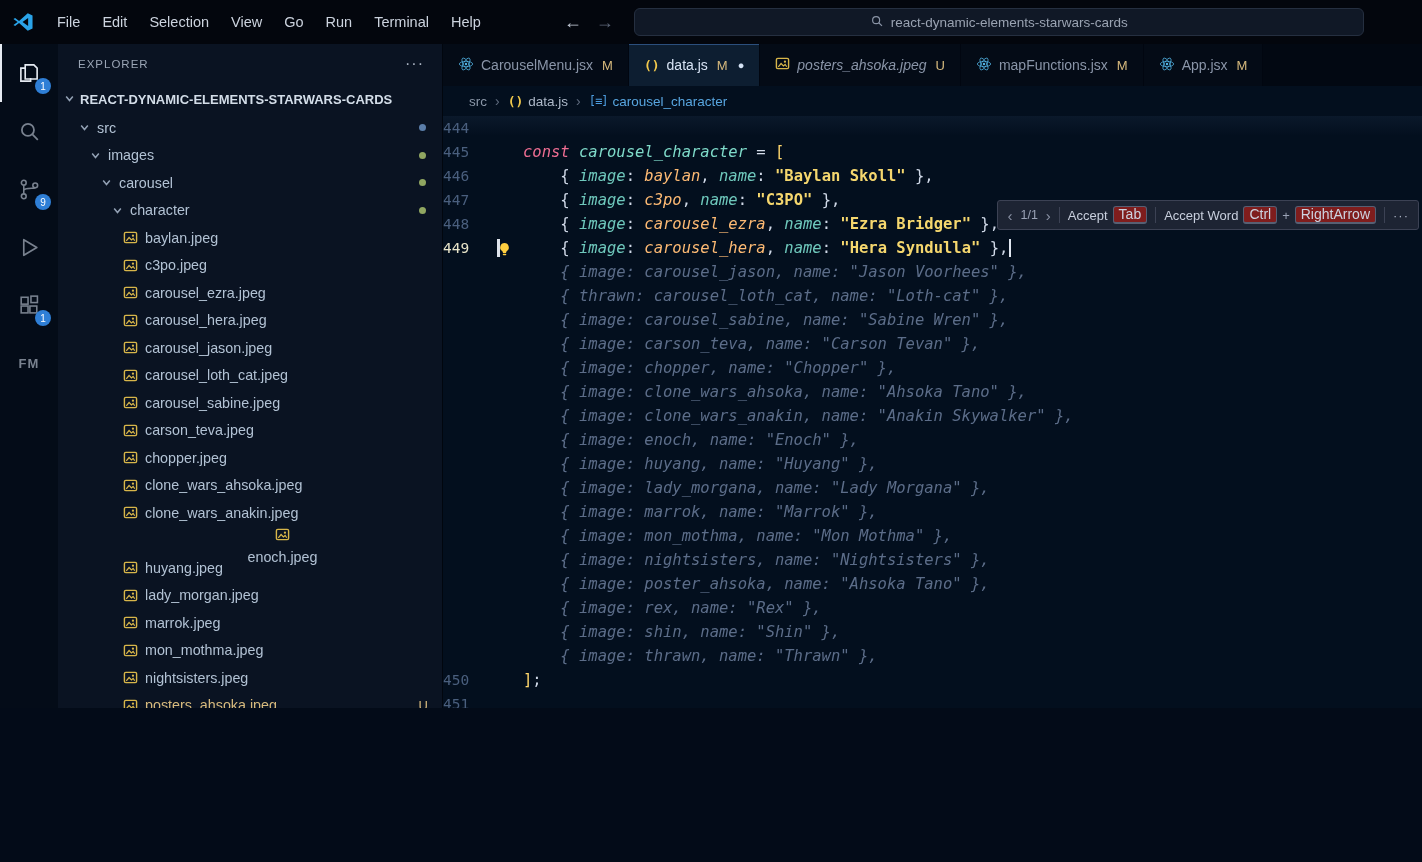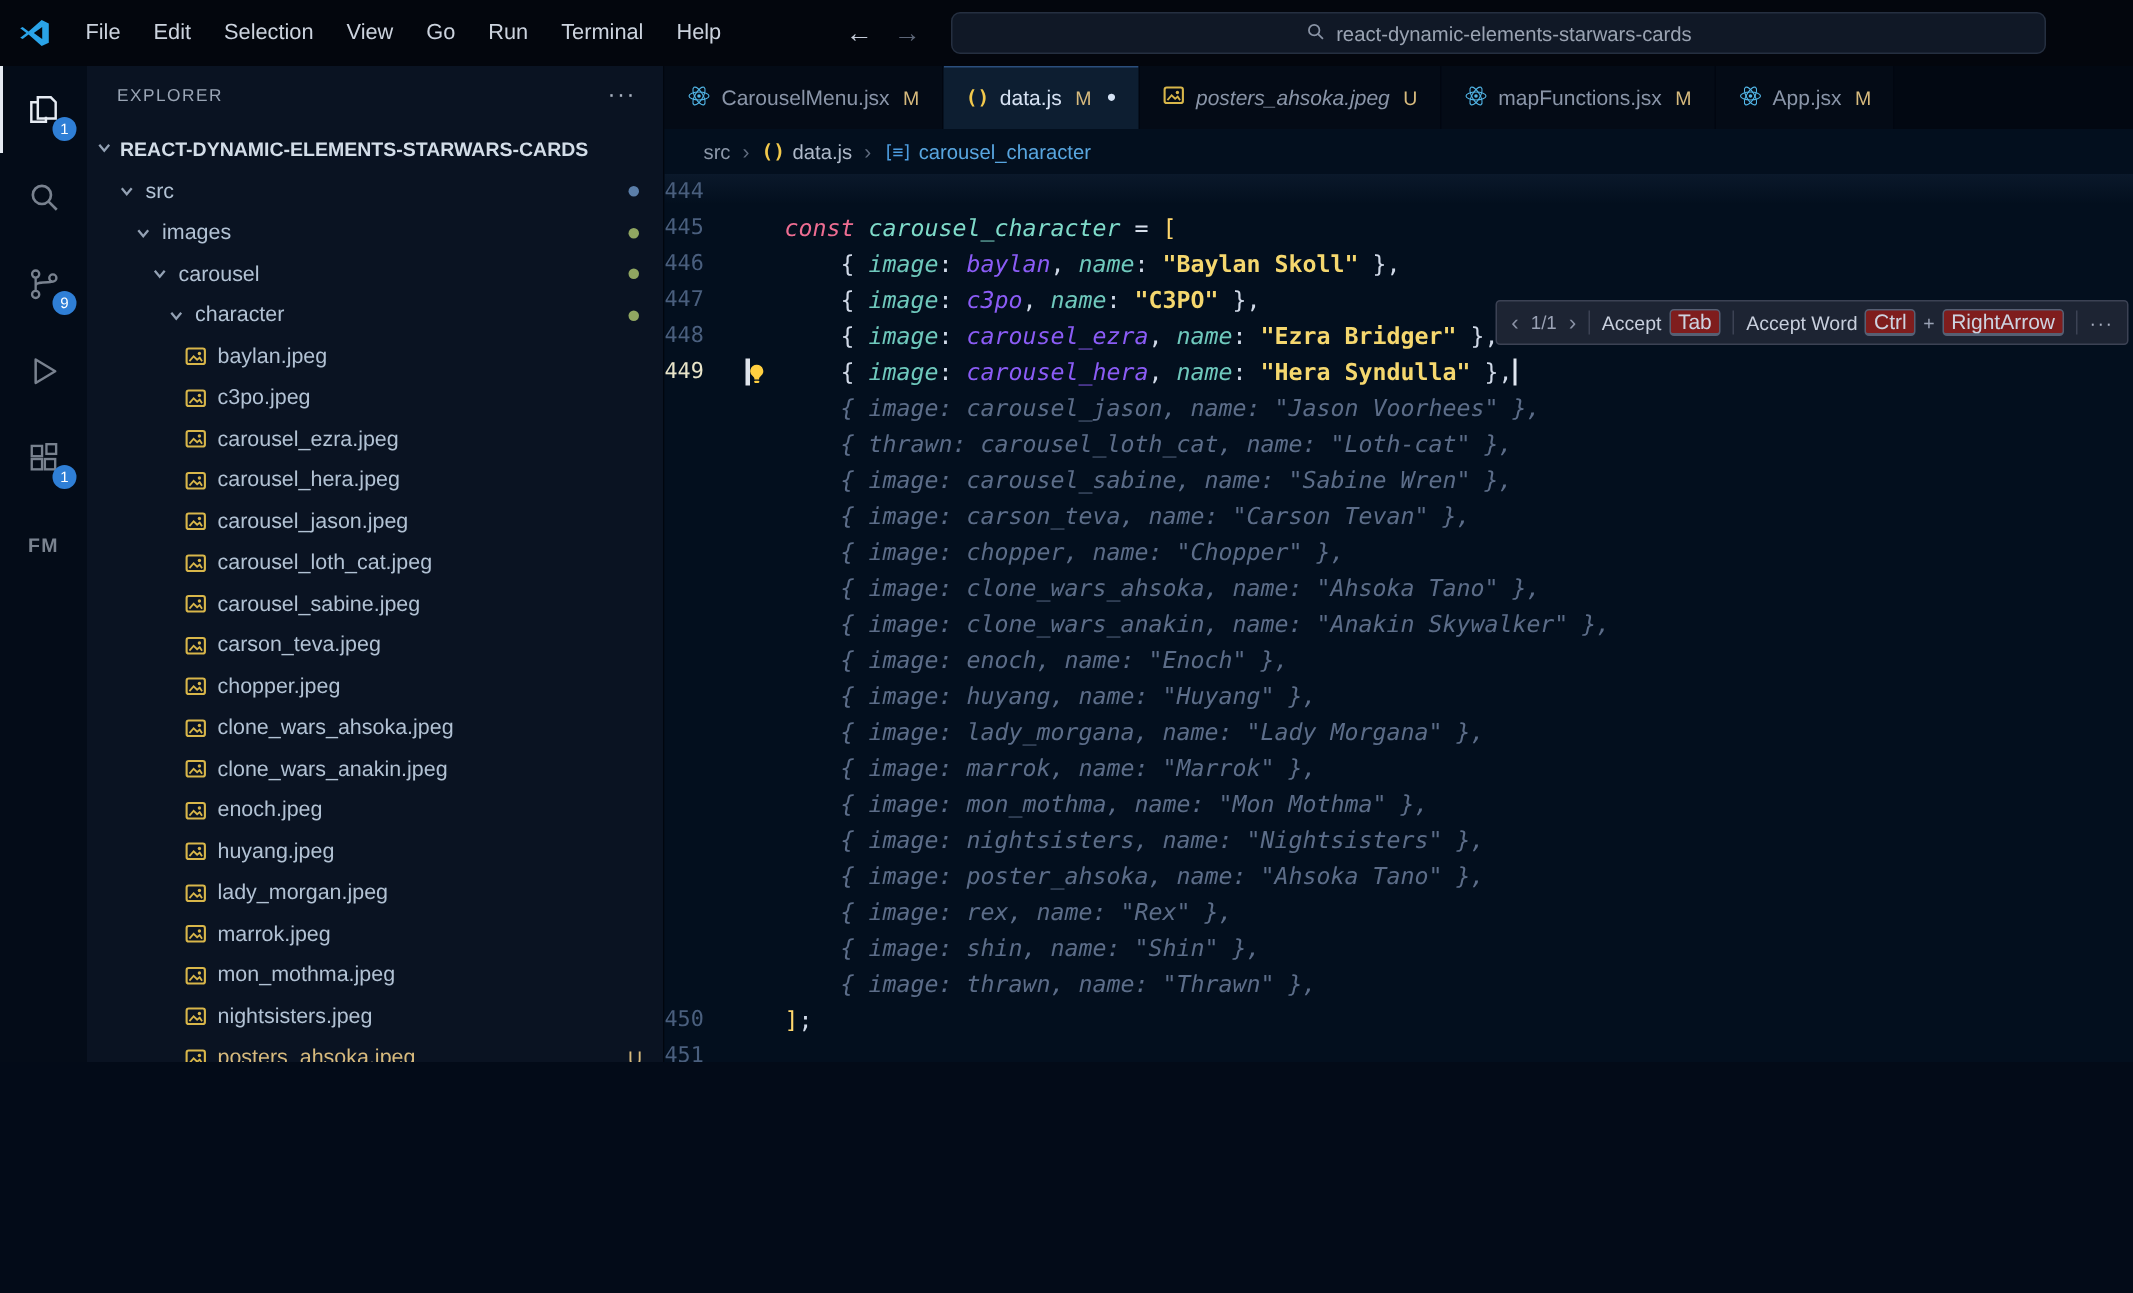--- a/index.html
+++ b/index.html
@@ -73,21 +73,21 @@
   .gutter { flex:0 0 47px; color:#4a5f7e; font-size:14.5px; }
   .line.active .gutter { color:#e8e4c9; }
   .line.active::before { content:''; position:absolute; left:54px; top:3px; bottom:3px; width:3px; background:#dfe4ec; }
   .codecol { position:relative; flex:1; padding-left:33px; white-space:pre; font-size:15.5px; color:#d6deeb; }
   .tok-kw  { color:var(--keyword-pink,#ee6d92); font-style:italic; }
   .tok-var { color:var(--identifier-teal,#7fdbca); font-style:italic; }
   .tok-op  { color:#d6deeb; }
   .tok-pl, .tok-pn { color:#d0d9e8; }
   .tok-b1  { color:var(--bracket-gold,#ffd76d); }
   .tok-key { color:#6fc9bd; font-style:italic; }
-  .tok-val { color:#8b5cf6; font-style:italic; }
+  .tok-val { color:#fdba74; font-style:italic; }
   .tok-str { color:var(--string-yellow,#f5d76e); font-weight:bold; }
   .ghosttext { color:var(--ghost-gray,#5c6d89); font-style:italic; }
   .cursor { display:inline-block; width:2px; height:18px; background:#e0e6f0; vertical-align:-4px; margin-left:1px; }
   .bulb { position:absolute; left:7px; top:4px; }
 
   
   .suggest { position:absolute; top:84px; right:3px; height:30px; z-index:5;
     display:flex; align-items:center; gap:8px; padding:0 9px;
     background:#1d2433; border:1px solid #3c4254; border-radius:3px;
     font-family:"Liberation Sans",sans-serif; font-size:13px; color:#c8cfdd; }
@@ -334,21 +334,21 @@
           <div class="tree-row" style="padding-left: 65px;">
             <span style="display: flex;">
               <svg width="15" height="15" viewBox="0 0 16 16">
                 <rect x="1.5" y="2.5" width="13" height="11" rx="1.5" fill="none" stroke="#d8b64a" stroke-width="1.5"></rect>
                 <circle cx="10.6" cy="6" r="1.2" fill="#d8b64a"></circle>
                 <path d="M3.5 11.5 6.5 8 9 10.5 10.8 9 12.5 11.5" fill="none" stroke="#d8b64a" stroke-width="1.3"></path>
               </svg>
             </span>
             <span class="treelabel">clone_wars_anakin.jpeg</span>
           </div>
-          <div class="tree-row" style="padding-left: 65px;">
+          <div class="tree-row" style="padding-left: 65px; flex-direction: column;">
             <span style="display: flex;">
               <svg width="15" height="15" viewBox="0 0 16 16">
                 <rect x="1.5" y="2.5" width="13" height="11" rx="1.5" fill="none" stroke="#d8b64a" stroke-width="1.5"></rect>
                 <circle cx="10.6" cy="6" r="1.2" fill="#d8b64a"></circle>
                 <path d="M3.5 11.5 6.5 8 9 10.5 10.8 9 12.5 11.5" fill="none" stroke="#d8b64a" stroke-width="1.3"></path>
               </svg>
             </span>
             <span class="treelabel">enoch.jpeg</span>
           </div>
           <div class="tree-row" style="padding-left: 65px;">

